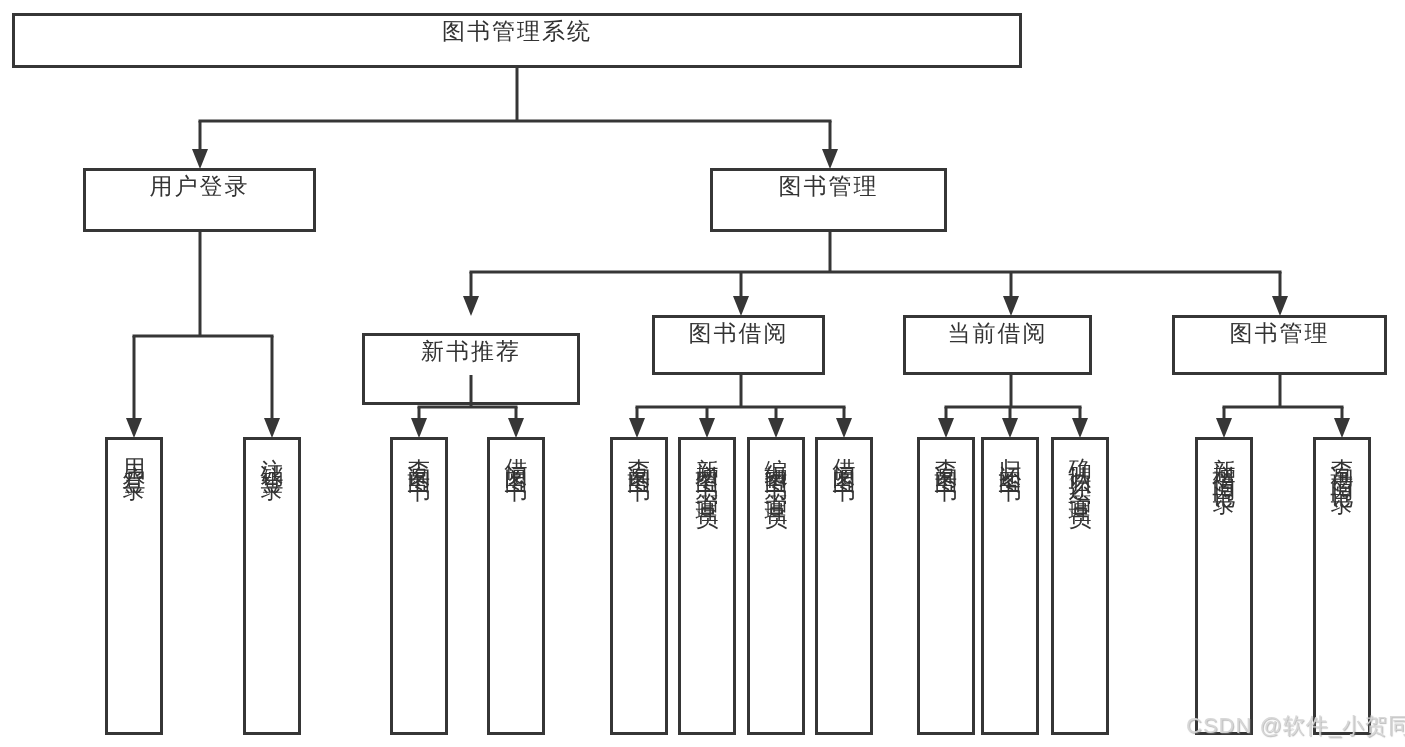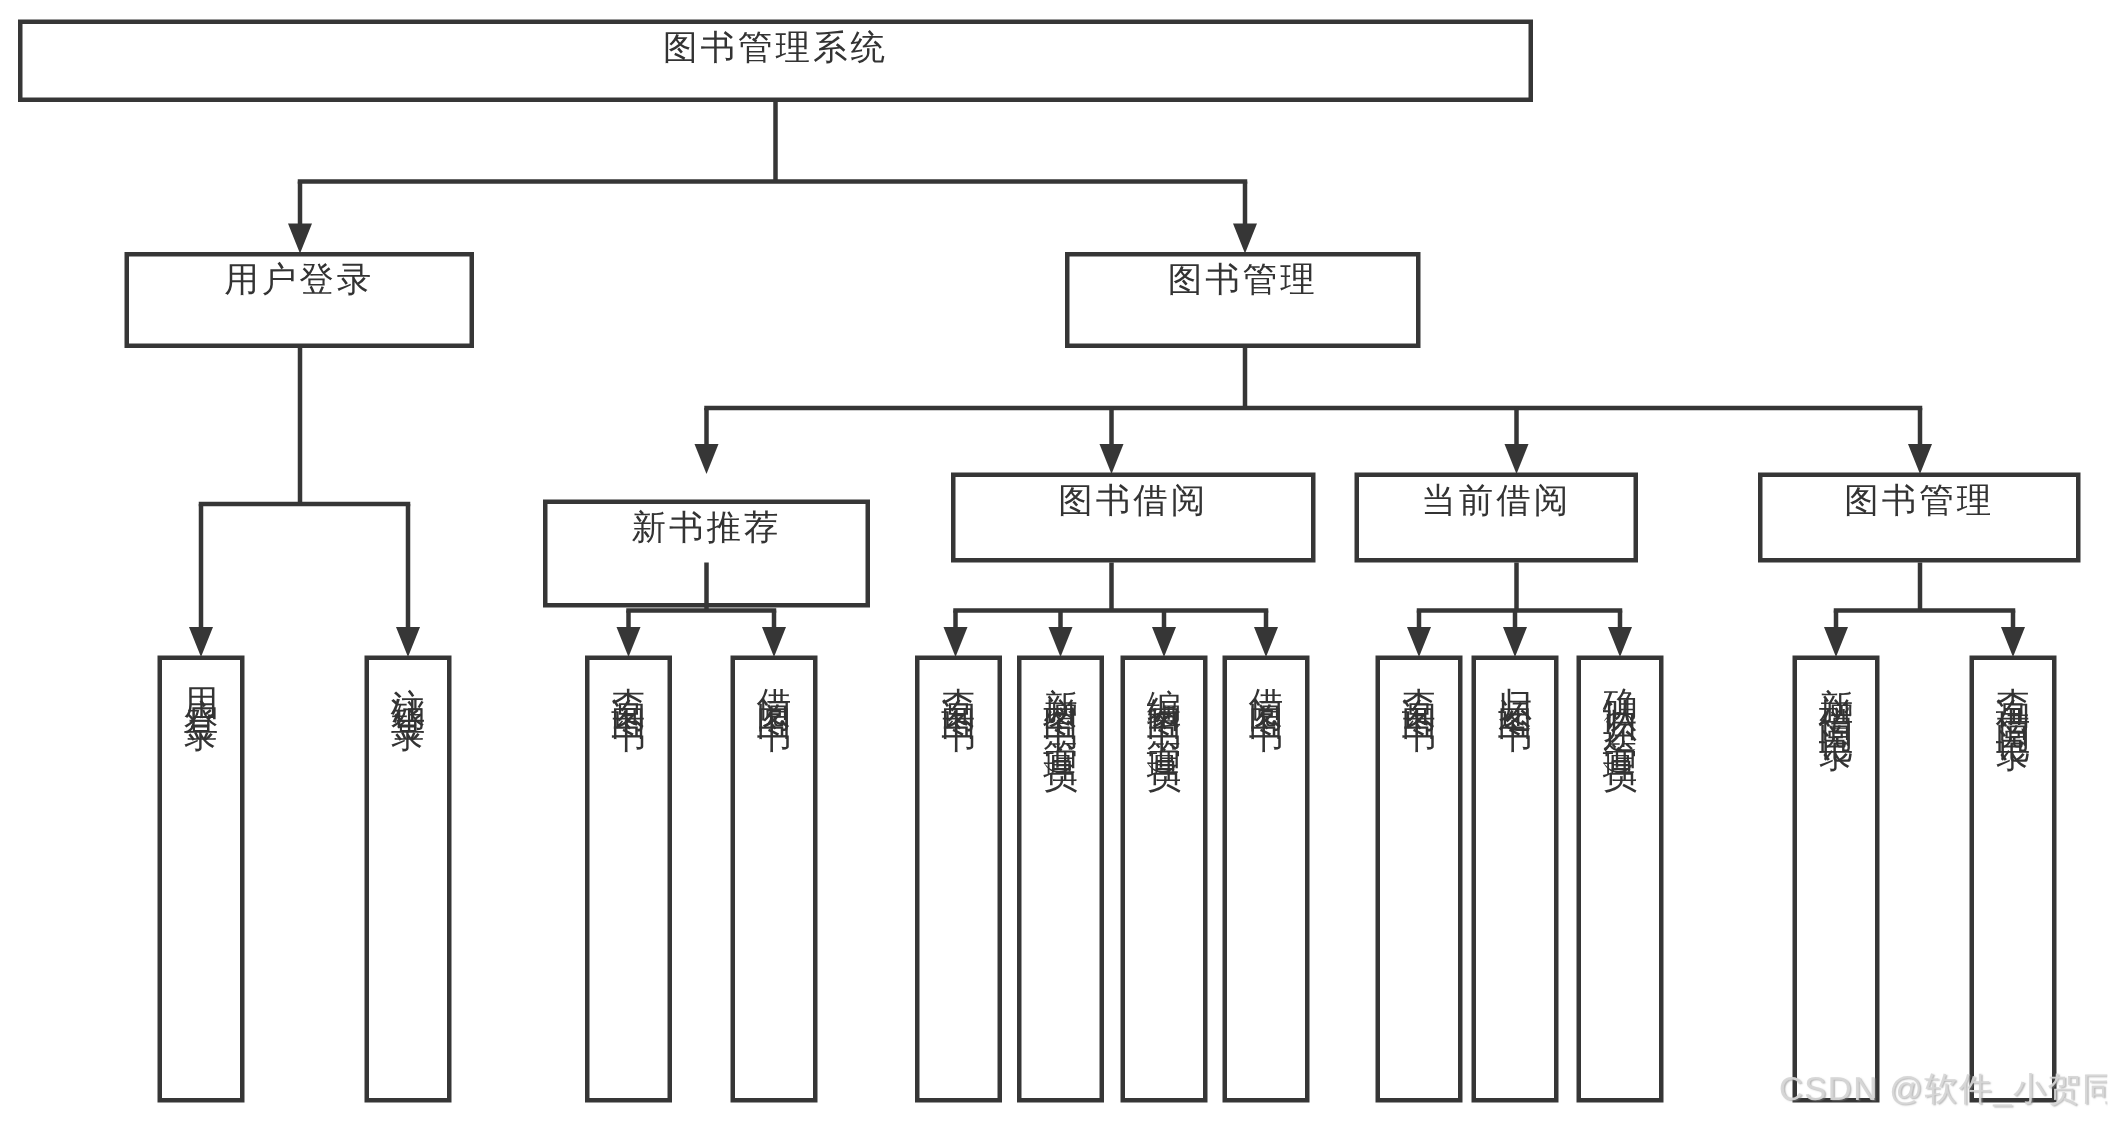--- a/index.html
+++ b/index.html
@@ -122,21 +122,21 @@
   <div class="node h" style="left:83px; top:168px; width:233px; height:64px;">
     <span>用户登录</span>
   </div>
   <div class="node h" style="left:710px; top:168px; width:237px; height:64px;">
     <span>图书管理</span>
   </div>
 
   <div class="node h" style="left:362px; top:333px; width:218px; height:72px;">
     <span>新书推荐</span>
   </div>
-  <div class="node h" style="left:634px; top:315px; width:243px; height:60px;">
+  <div class="node h" style="left:652px; top:315px; width:173px; height:60px;">
     <span>图书借阅</span>
   </div>
   <div class="node h" style="left:903px; top:315px; width:189px; height:60px;">
     <span>当前借阅</span>
   </div>
   <div class="node h" style="left:1172px; top:315px; width:215px; height:60px;">
     <span>图书管理</span>
   </div>
 
   <div class="node v" style="left:105px; top:437px; width:58px; height:298px;">

